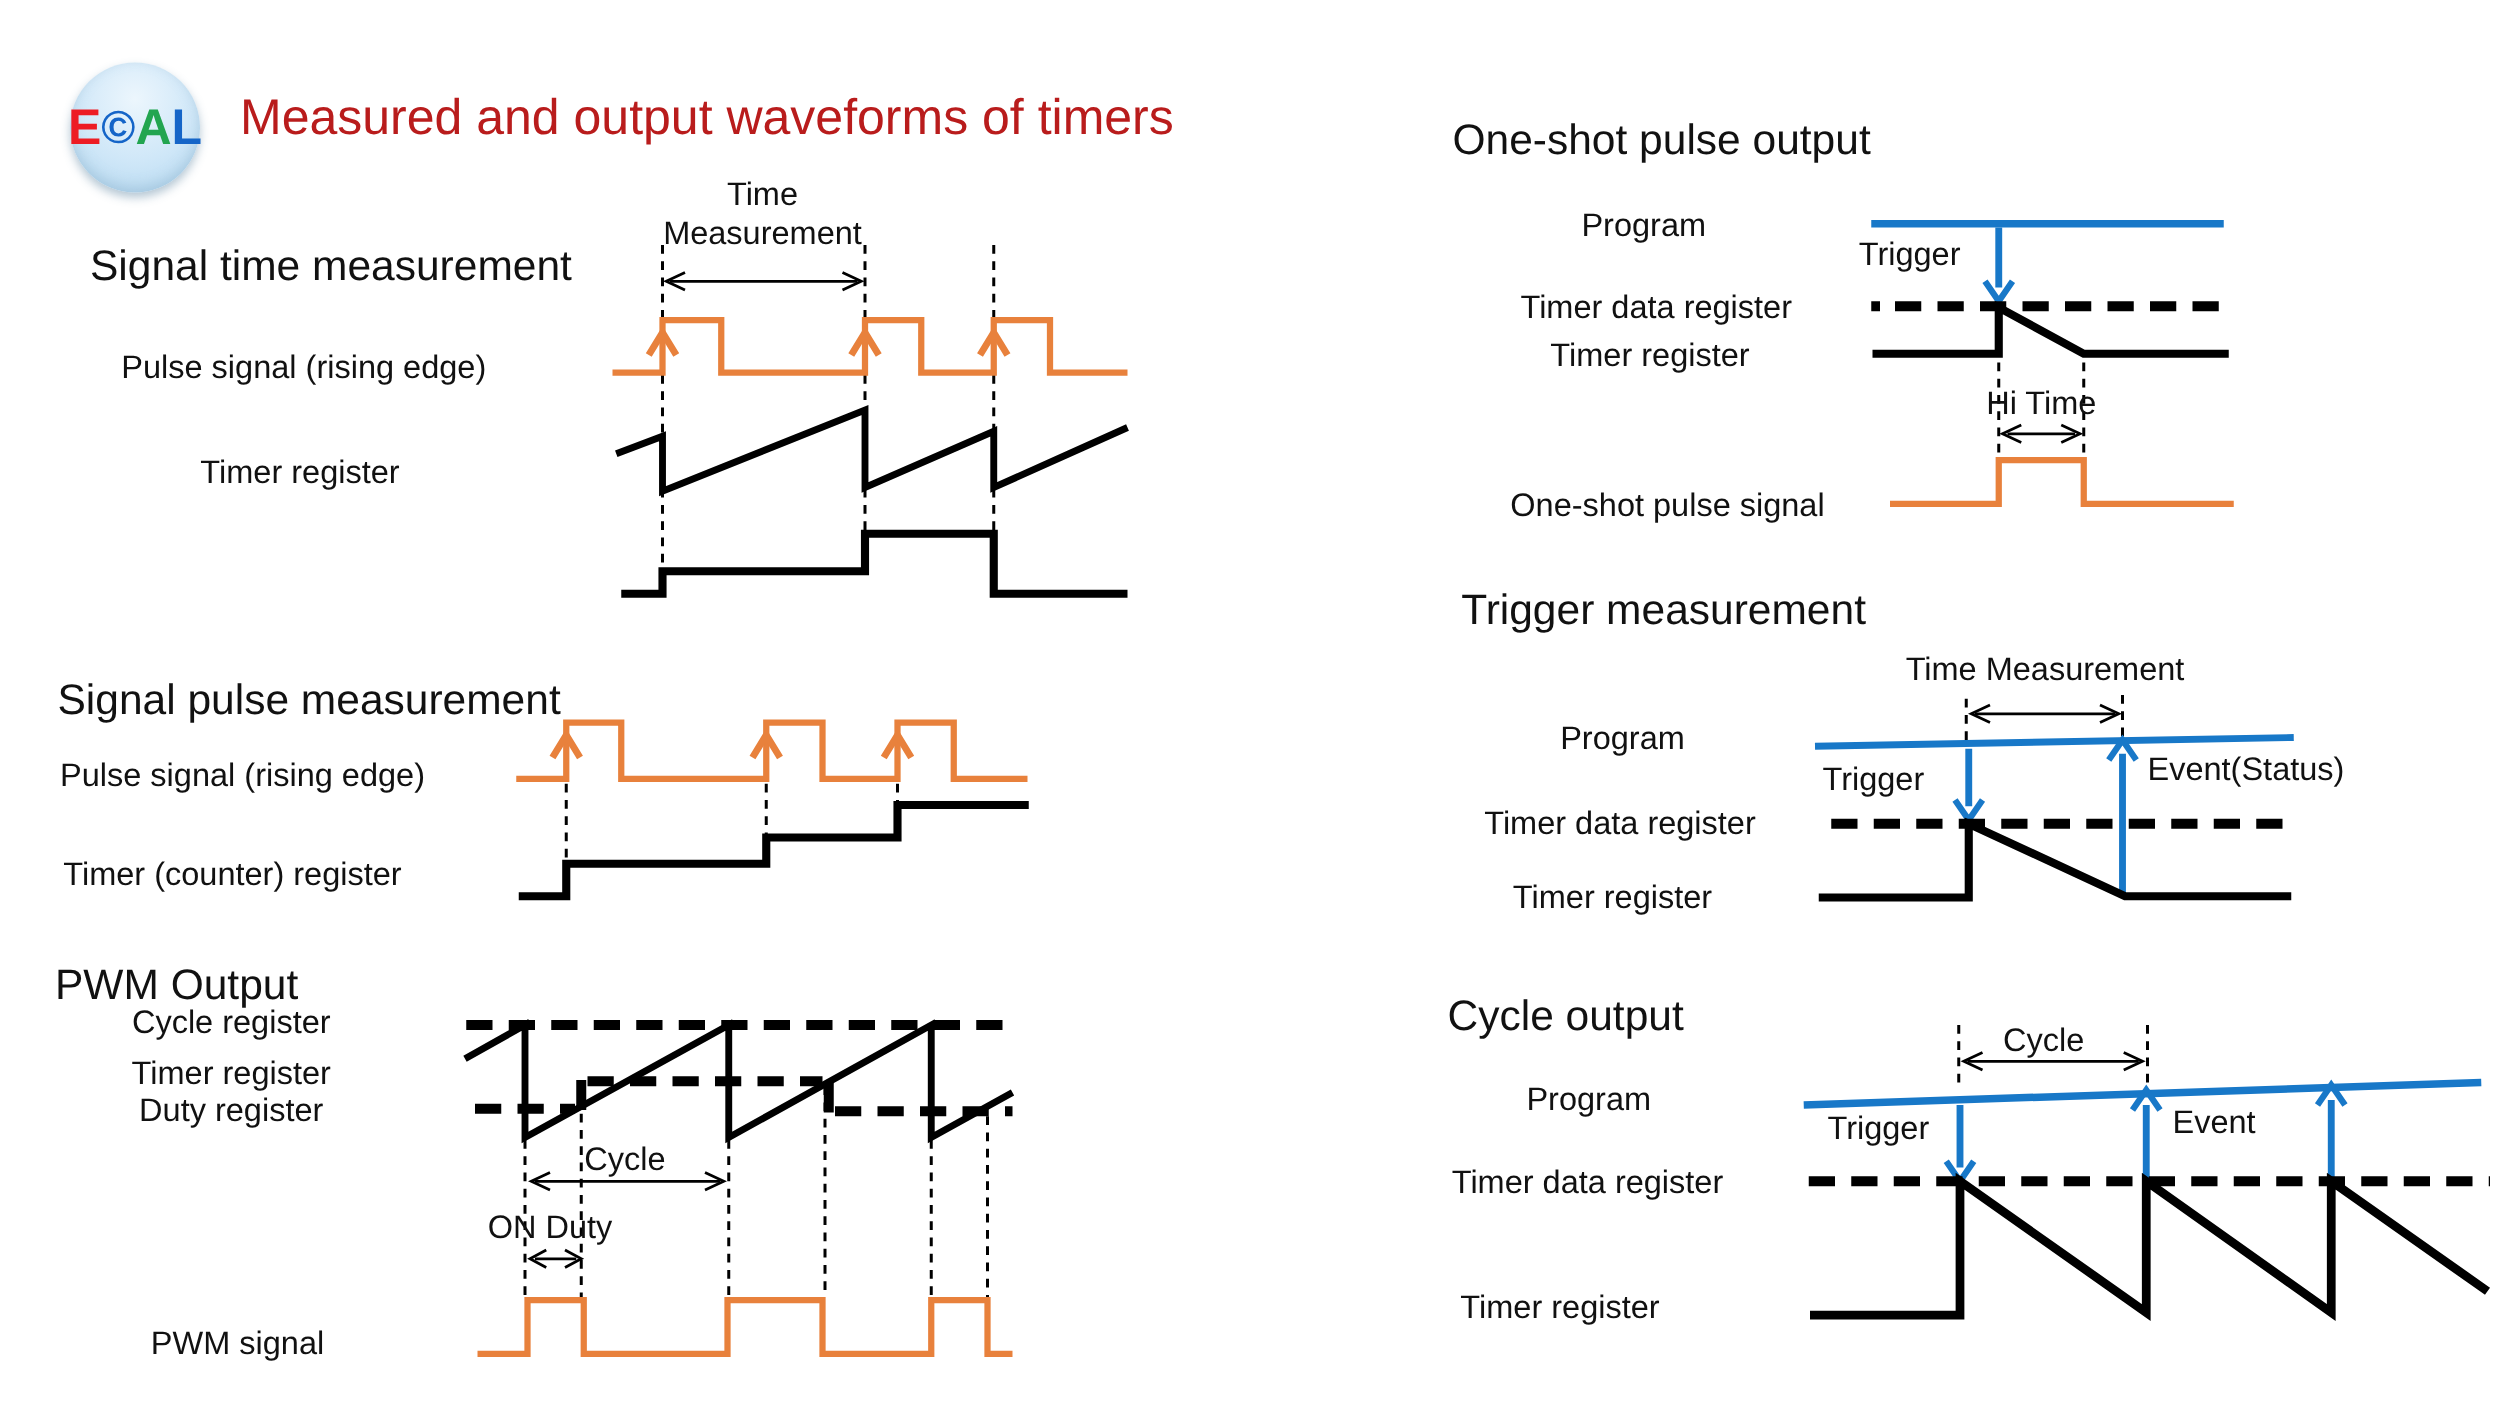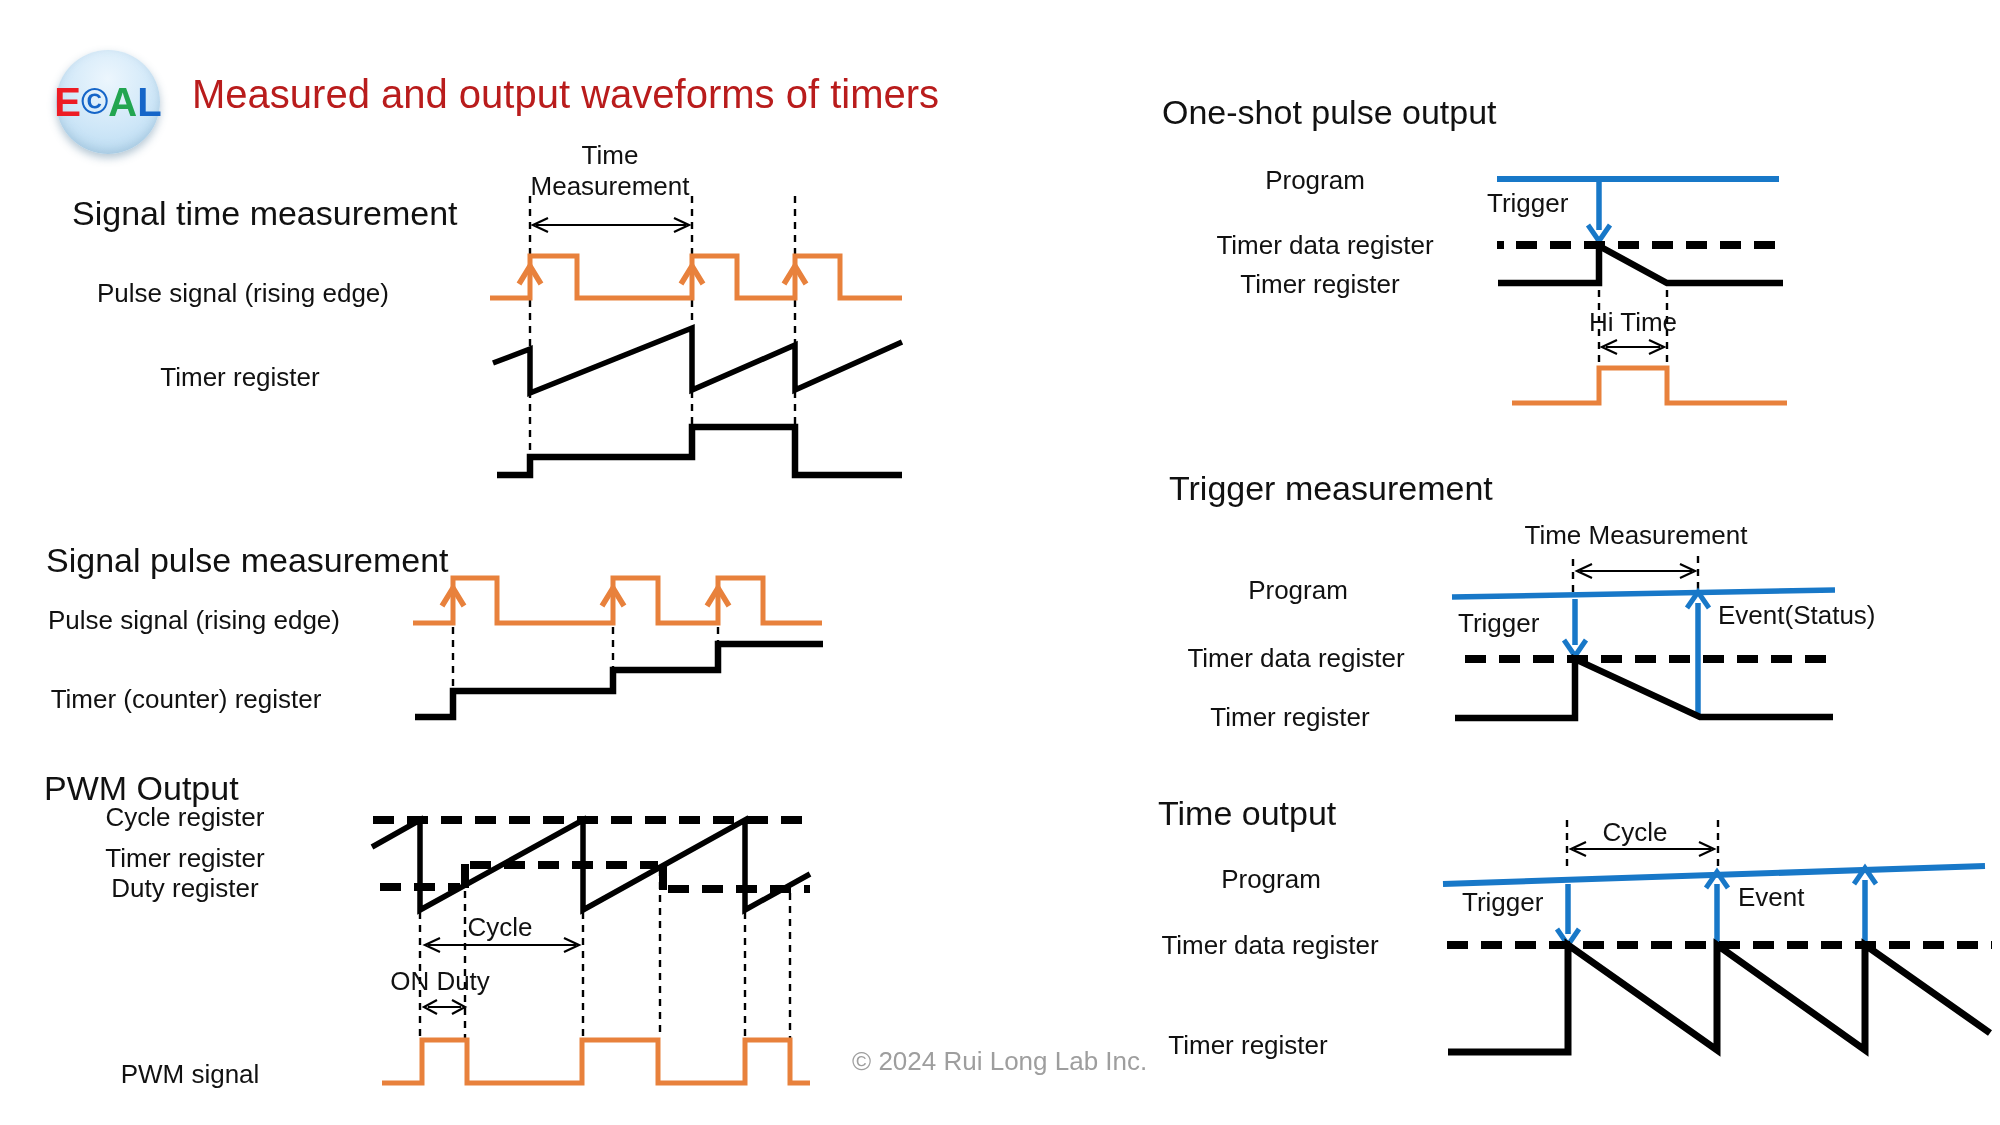--- a/index.html
+++ b/index.html
@@ -168,31 +168,31 @@
   <div class="abs lbl c" style="left:440px;top:912px;width:120px">Cycle</div>
   <div class="abs lbl c" style="left:370px;top:966px;width:140px">ON Duty</div>
   <div class="abs lbl r" style="left:25px;top:1059px;width:330px">PWM signal</div>
 
   <div class="abs h2" style="left:1162px;top:92px">One-shot pulse output</div>
   <div class="abs lbl r" style="left:1165px;top:165px;width:300px">Program</div>
   <div class="abs lbl" style="left:1487px;top:188px">Trigger</div>
   <div class="abs lbl r" style="left:1175px;top:230px;width:300px">Timer data register</div>
   <div class="abs lbl r" style="left:1170px;top:269px;width:300px">Timer register</div>
   <div class="abs lbl c" style="left:1558px;top:307px;width:150px">Hi Time</div>
+  <div class="abs lbl r" style="left:1184px;top:389px;width:300px">One-shot pulse signal</div>
 
   <div class="abs h2" style="left:1169px;top:468px">Trigger measurement</div>
   <div class="abs lbl c" style="left:1486px;top:520px;width:300px">Time Measurement</div>
   <div class="abs lbl r" style="left:1148px;top:575px;width:300px">Program</div>
   <div class="abs lbl" style="left:1458px;top:608px">Trigger</div>
   <div class="abs lbl" style="left:1718px;top:600px">Event(Status)</div>
   <div class="abs lbl r" style="left:1146px;top:643px;width:300px">Timer data register</div>
   <div class="abs lbl r" style="left:1140px;top:702px;width:300px">Timer register</div>
 
-  <div class="abs h2" style="left:1158px;top:793px">Time output</div>
+  <div class="abs h2" style="left:1158px;top:793px">Cycle output</div>
   <div class="abs lbl c" style="left:1560px;top:817px;width:150px">Cycle</div>
   <div class="abs lbl r" style="left:1121px;top:864px;width:300px">Program</div>
   <div class="abs lbl" style="left:1462px;top:887px">Trigger</div>
   <div class="abs lbl" style="left:1738px;top:882px">Event</div>
   <div class="abs lbl r" style="left:1120px;top:930px;width:300px">Timer data register</div>
   <div class="abs lbl r" style="left:1098px;top:1030px;width:300px">Timer register</div>
 
-  <div class="abs copy" style="left:852px;top:1046px">© 2024 Rui Long Lab Inc.</div>
 </div>
 
 </body></html>

